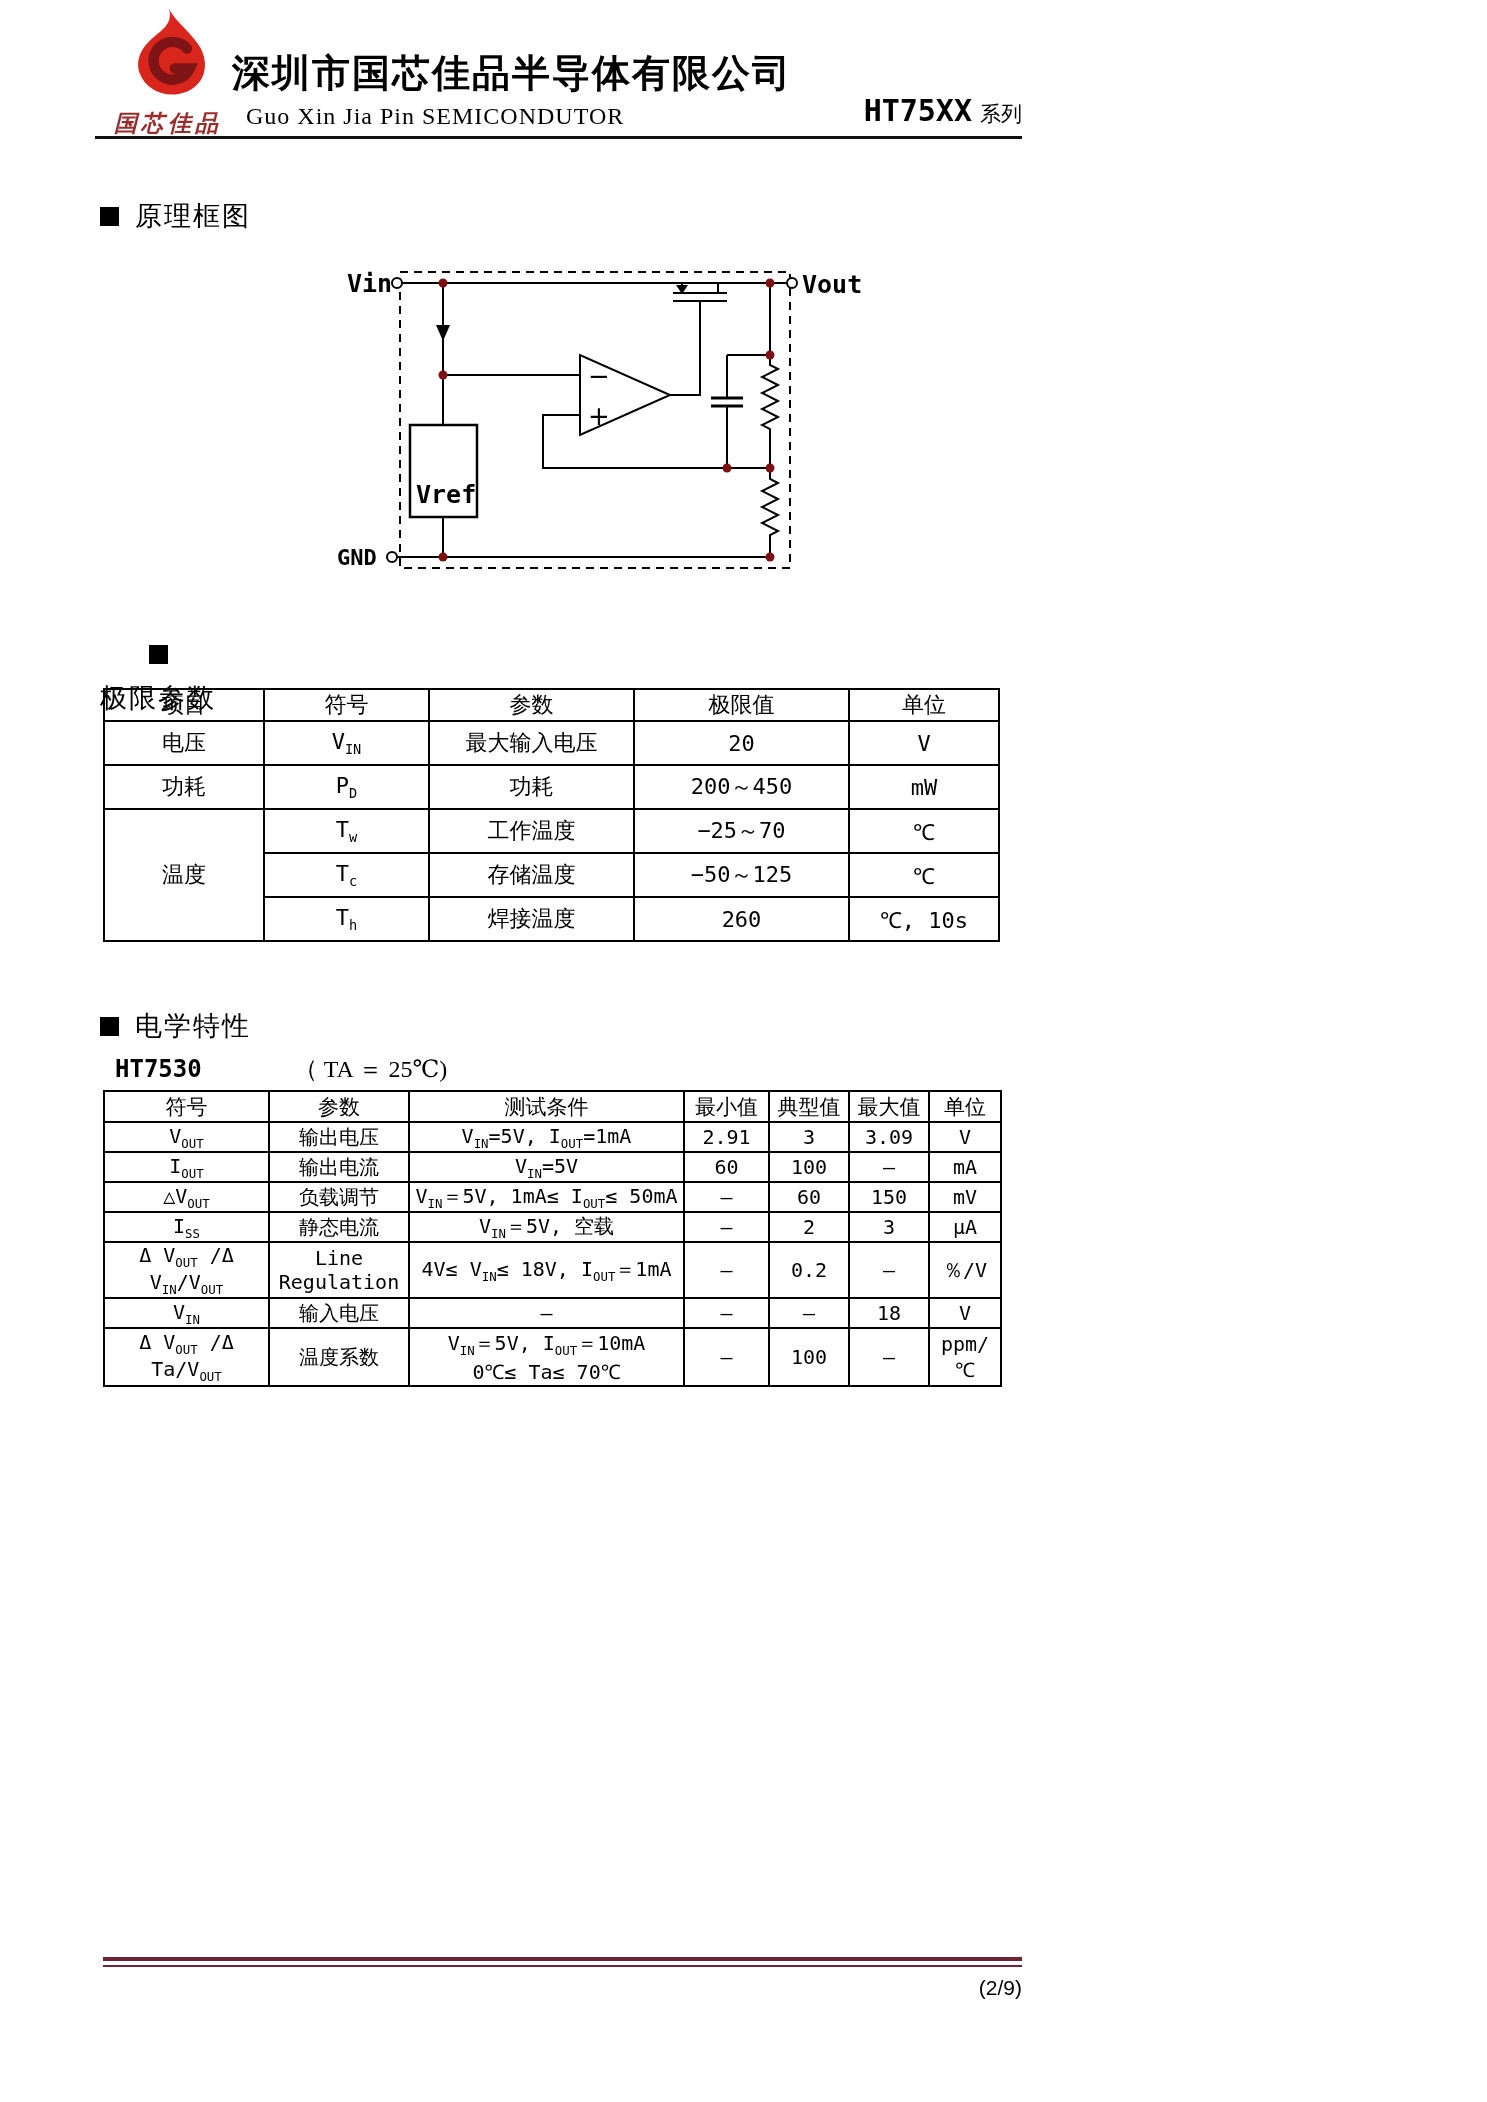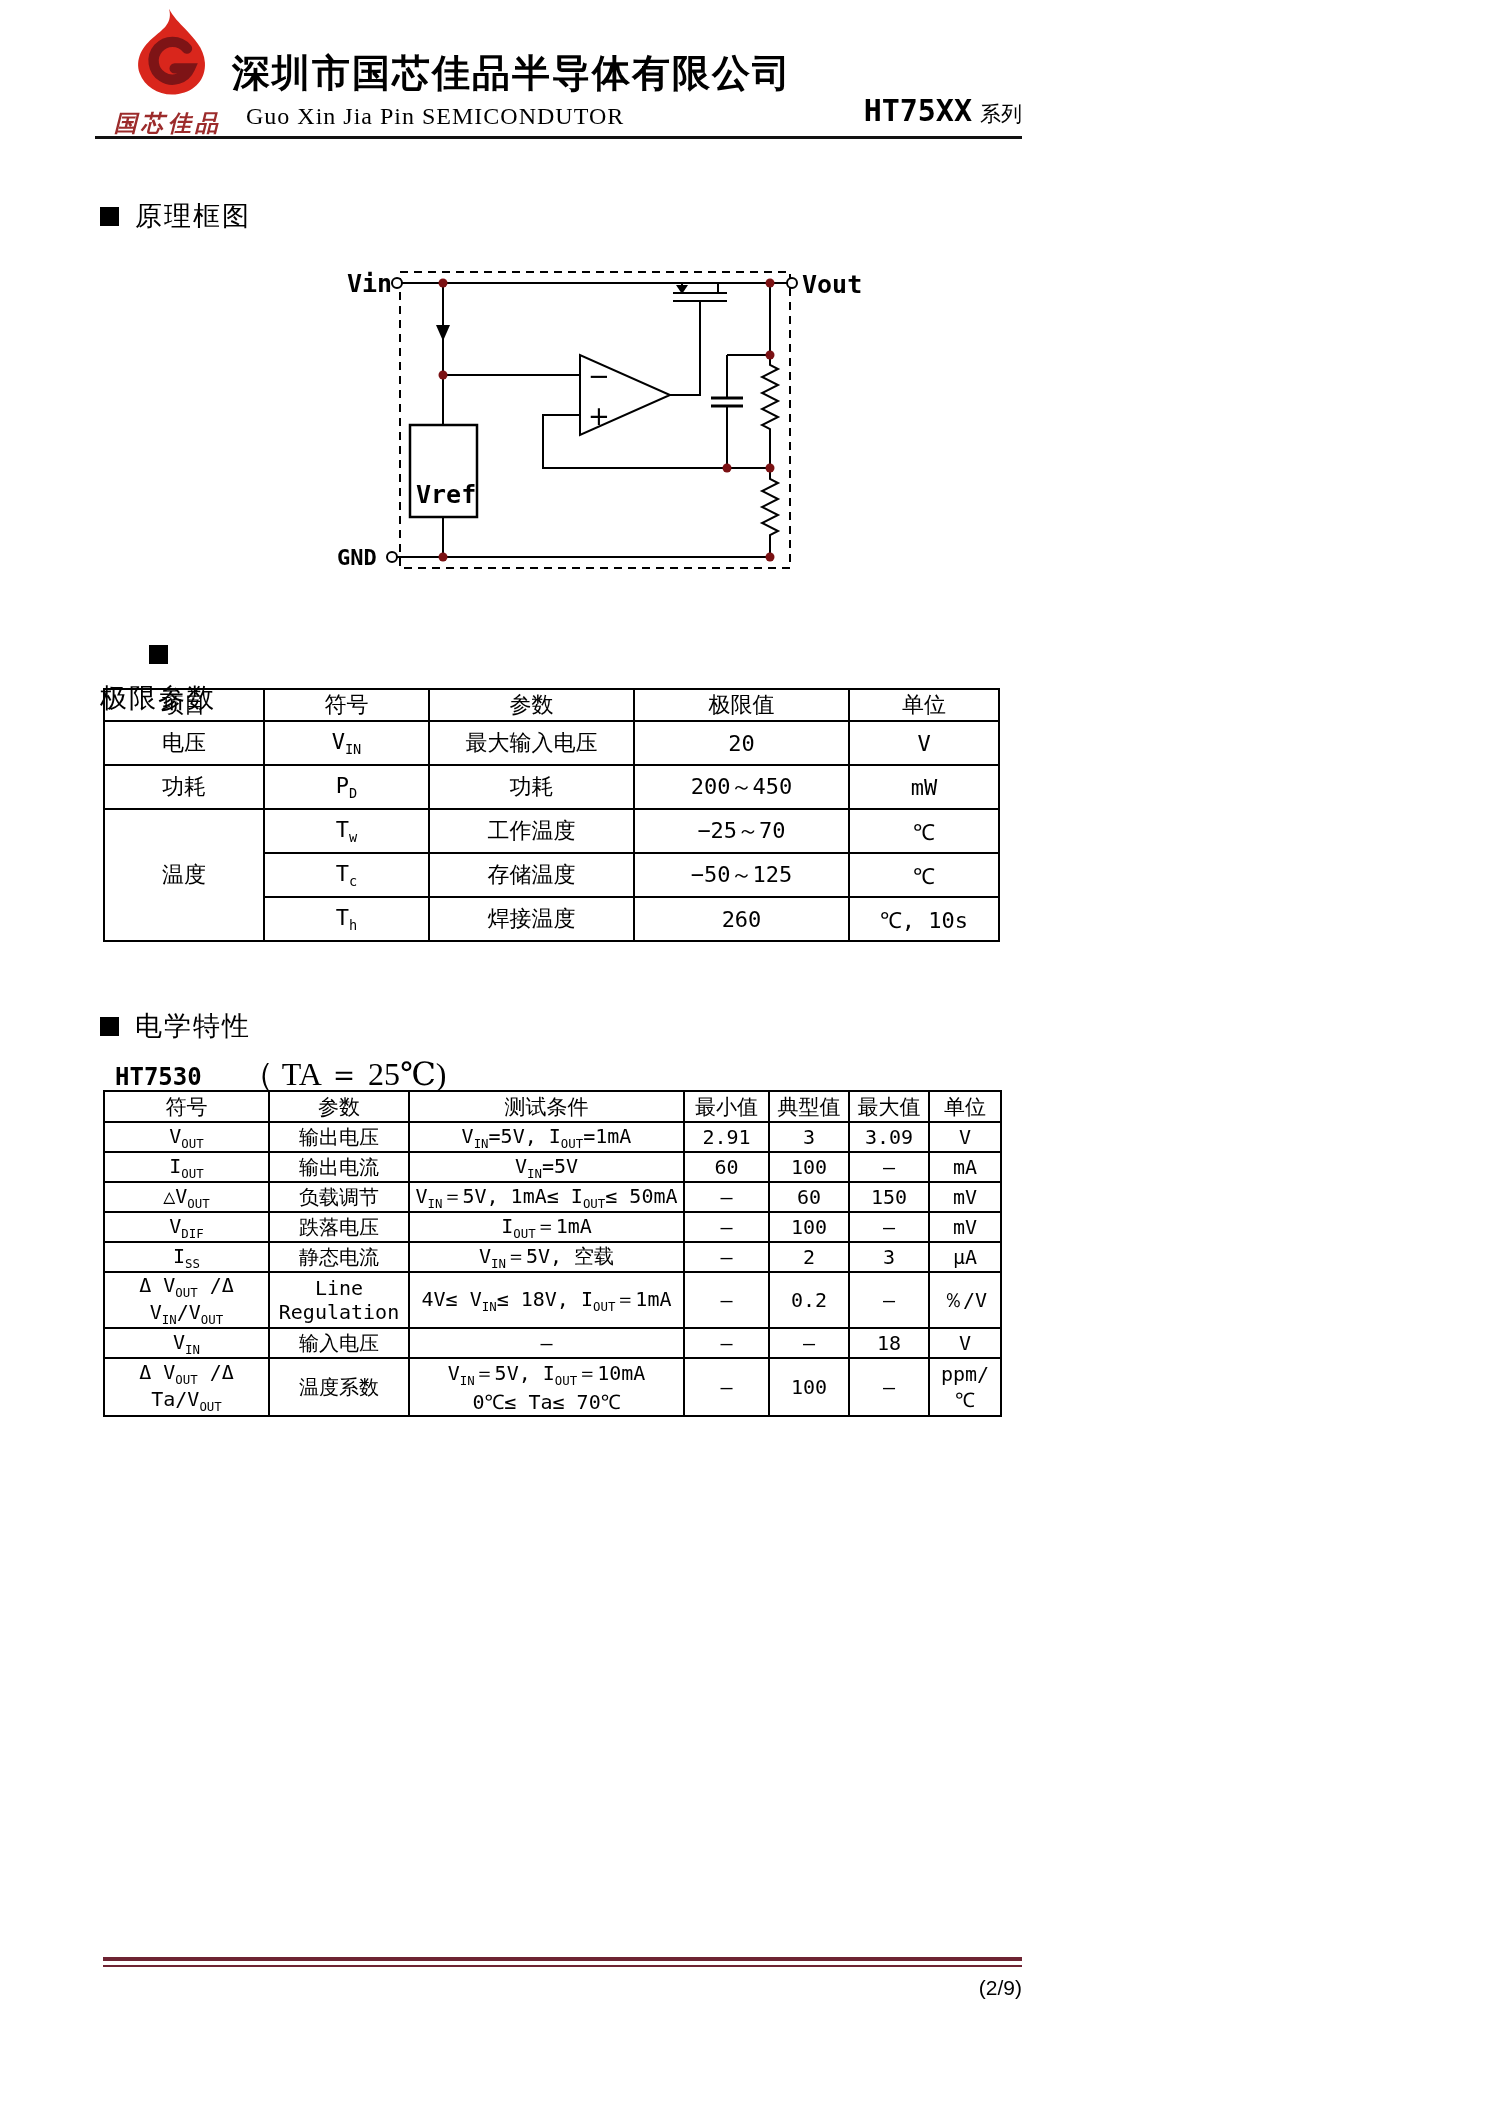--- a/index.html
+++ b/index.html
@@ -53,21 +53,21 @@
   table { border-collapse: collapse; table-layout: fixed; }
   th, td { border: 2px solid #000; text-align: center; vertical-align: middle; padding: 0 4px; }
   th { font-weight: normal; }
 
   .limits-table { position: absolute; left: 103px; top: 688px; width: 895px; }
   .limits-table th { height: 28px; font-size: 22px; }
   .limits-table td { height: 44px; font-size: 22px; border-radius: 15px; }
 
   .elec-sub { position: absolute; left: 115px; top: 1053px; font-size: 24px; }
   .elec-sub .model { font-weight: bold; }
-  .elec-sub .cond { margin-left: 34px; font-size: 32px; }
+  .elec-sub .cond { margin-left: 86px; font-size: 24px; }
 
   .elec-table { position: absolute; left: 103px; top: 1090px; width: 897px; }
   .elec-table th { height: 31px; font-size: 21px; }
   .elec-table td { height: 30px; font-size: 20px; }
   .elec-table tr.tall td { height: 58px; }
   sub { font-size: 0.62em; }
 
   
   .footer-rule {
     position: absolute; left: 103px; top: 1957px; width: 919px; height: 10px;
@@ -277,29 +277,20 @@
     <tr>
       <td class="mono"><span>△V</span><sub>OUT</sub></td>
       <td>负载调节</td>
       <td class="mono"><span>V</span><sub>IN</sub><span>＝5V, 1mA≤ I</span><sub>OUT</sub><span>≤ 50mA</span></td>
       <td class="mono">—</td>
       <td class="mono">60</td>
       <td class="mono">150</td>
       <td class="mono">mV</td>
     </tr>
     <tr>
-      <td class="mono"><span>V</span><sub>DIF</sub></td>
-      <td>跌落电压</td>
-      <td class="mono"><span>I</span><sub>OUT</sub><span>＝1mA</span></td>
-      <td class="mono">—</td>
-      <td class="mono">100</td>
-      <td class="mono">—</td>
-      <td class="mono">mV</td>
-    </tr>
-    <tr>
       <td class="mono"><span>I</span><sub>SS</sub></td>
       <td>静态电流</td>
       <td class="mono"><span>V</span><sub>IN</sub><span>＝5V, 空载</span></td>
       <td class="mono">—</td>
       <td class="mono">2</td>
       <td class="mono">3</td>
       <td class="mono">μA</td>
     </tr>
     <tr>
       <td class="mono"><span>Δ V</span><sub>OUT</sub><span> /Δ V</span><sub>IN</sub><span>/V</span><sub>OUT</sub></td>

